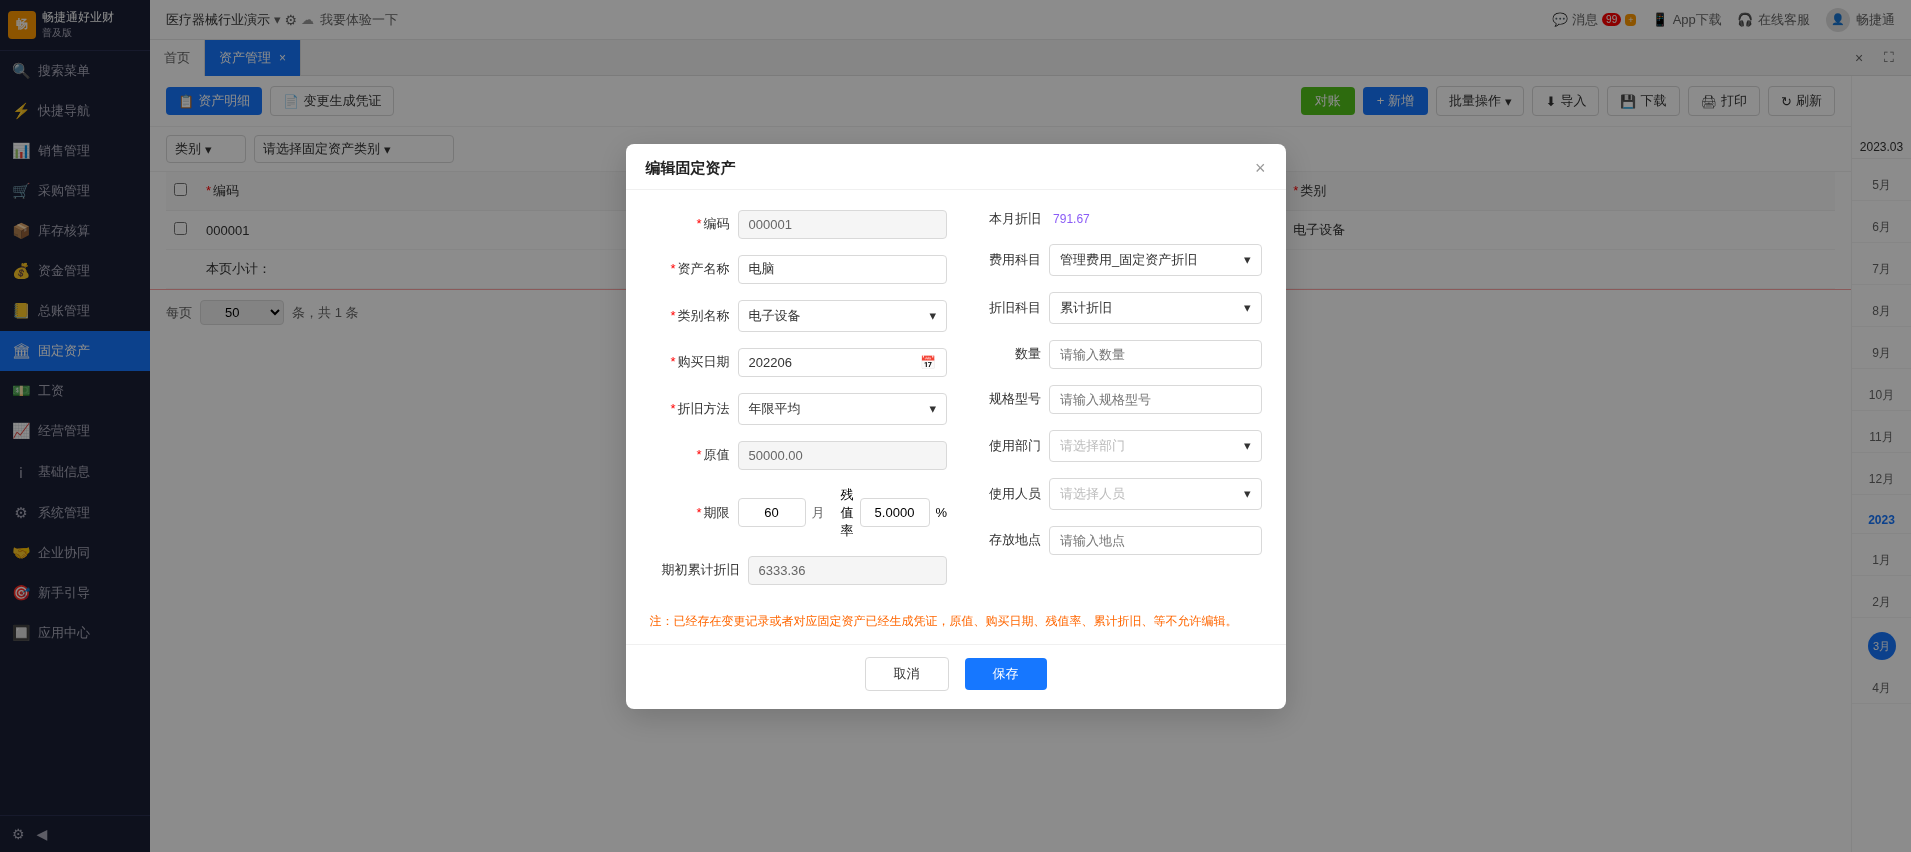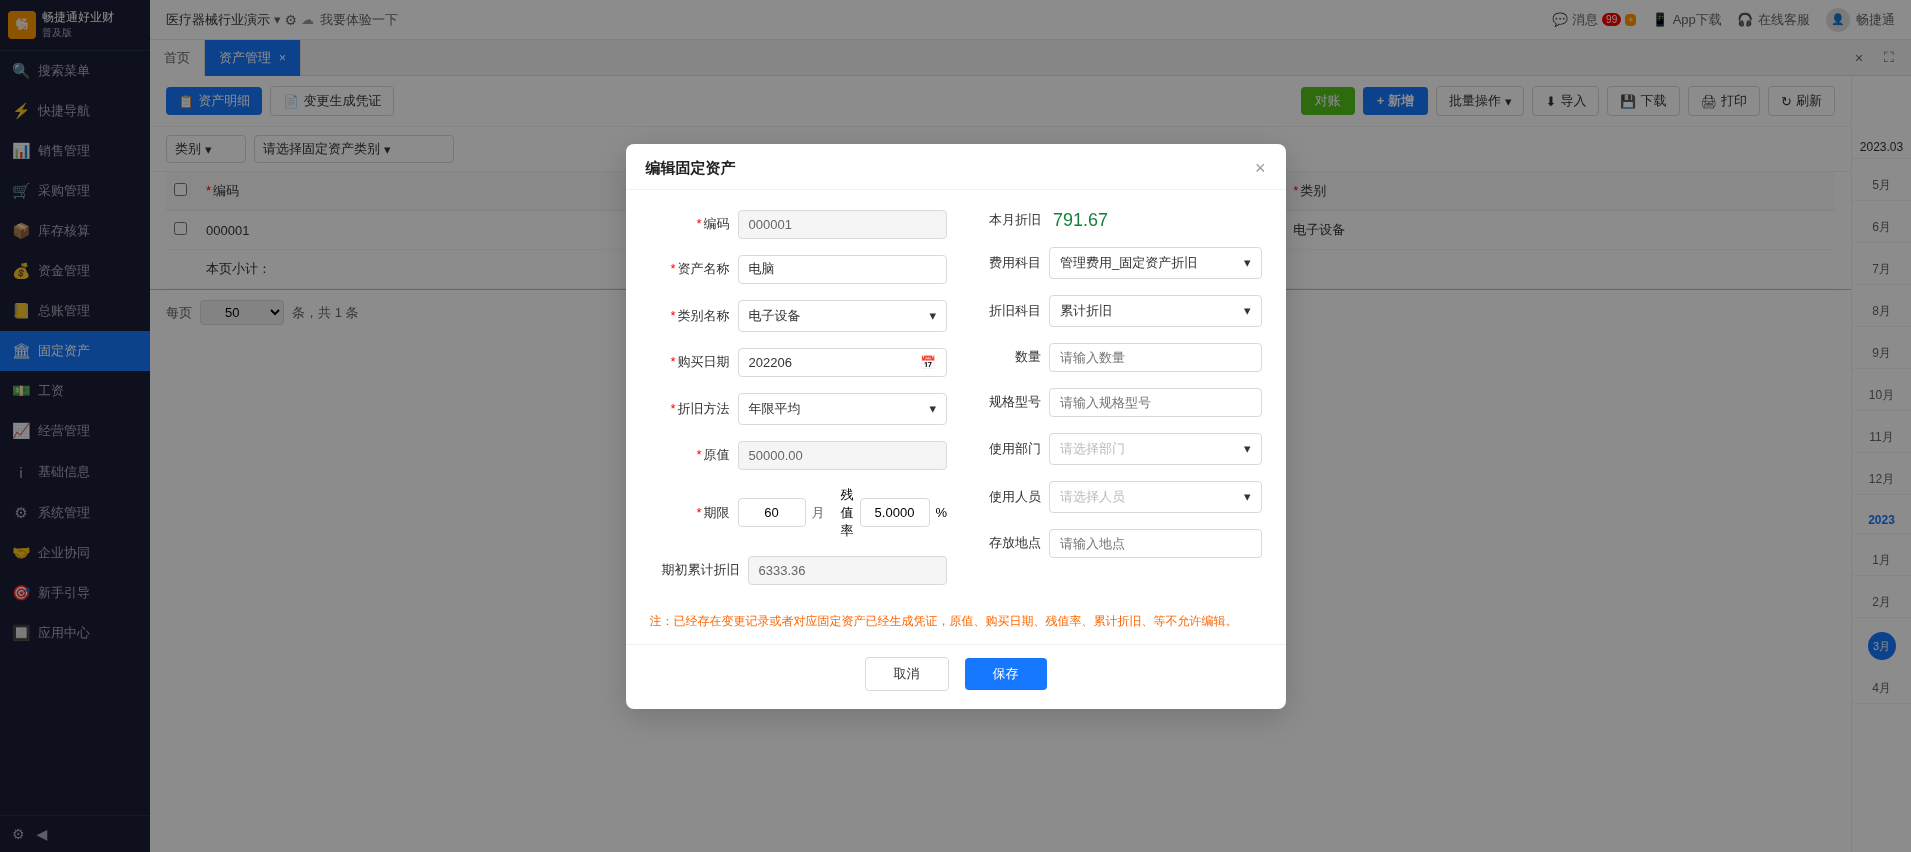--- a/index.html
+++ b/index.html
@@ -52,21 +52,21 @@
     .content { flex: 1; display: flex; overflow: hidden; position: relative; }
 
     
     .page { flex: 1; background: #fff; overflow-y: auto; padding: 0; }
 
     
     .page-toolbar { display: flex; align-items: center; gap: 8px; padding: 10px 16px; border-bottom: 1px solid #f0f0f0; }
     .btn-tab { padding: 5px 12px; border: none; border-radius: 4px; cursor: pointer; font-size: 13px; display: flex; align-items: center; gap: 4px; }
     .btn-tab.active { background: #1677ff; color: #fff; }
     .btn-tab.inactive { background: #fff; color: #333; border: 1px solid #d9d9d9; }
-    .btn-blue { background: #1677ff; color: #fff; padding: 5px 14px; border: none; border-radius: 4px; cursor: pointer; font-size: 13px; font-weight: bold; }
+    .btn-blue { background: #1677ff; color: #fff; padding: 5px 14px; border: none; border-radius: 4px; cursor: pointer; font-size: 13px; }
     .btn-outline { background: #fff; color: #333; padding: 5px 12px; border: 1px solid #d9d9d9; border-radius: 4px; cursor: pointer; font-size: 13px; display: flex; align-items: center; gap: 4px; }
     .btn-green { background: #52c41a; color: #fff; padding: 5px 14px; border: none; border-radius: 4px; cursor: pointer; font-size: 13px; }
     .toolbar-right { margin-left: auto; display: flex; align-items: center; gap: 8px; }
 
     
     .filter-row { display: flex; align-items: center; gap: 8px; padding: 8px 16px; border-bottom: 1px solid #f0f0f0; }
     .filter-select { border: 1px solid #d9d9d9; border-radius: 4px; padding: 4px 8px; font-size: 13px; color: #333; background: #fff; cursor: pointer; display: flex; align-items: center; gap: 4px; min-width: 80px; }
     .filter-select-wide { min-width: 200px; }
 
     
@@ -431,21 +431,21 @@
           <input class="form-input readonly" type="text" value="6333.36" readonly="" style="">
         </div>
       </div>
 
       <div class="dialog-col">
 
         <div class="form-row">
           <div class="form-label" style="width:70px;">
             <span>本月折旧</span>
           </div>
-          <span style="font-size:18px;color:#15803d;padding-left:4px;">791.67</span>
+          <span style="font-size:12px;color:#8b5cf6;padding-left:4px;">791.67</span>
         </div>
 
         <div class="form-row">
           <div class="form-label" style="width:70px;">
             <span>费用科目</span>
           </div>
           <div class="form-select">
             <span>管理费用_固定资产折旧</span>
             <span>▾</span>
           </div>

